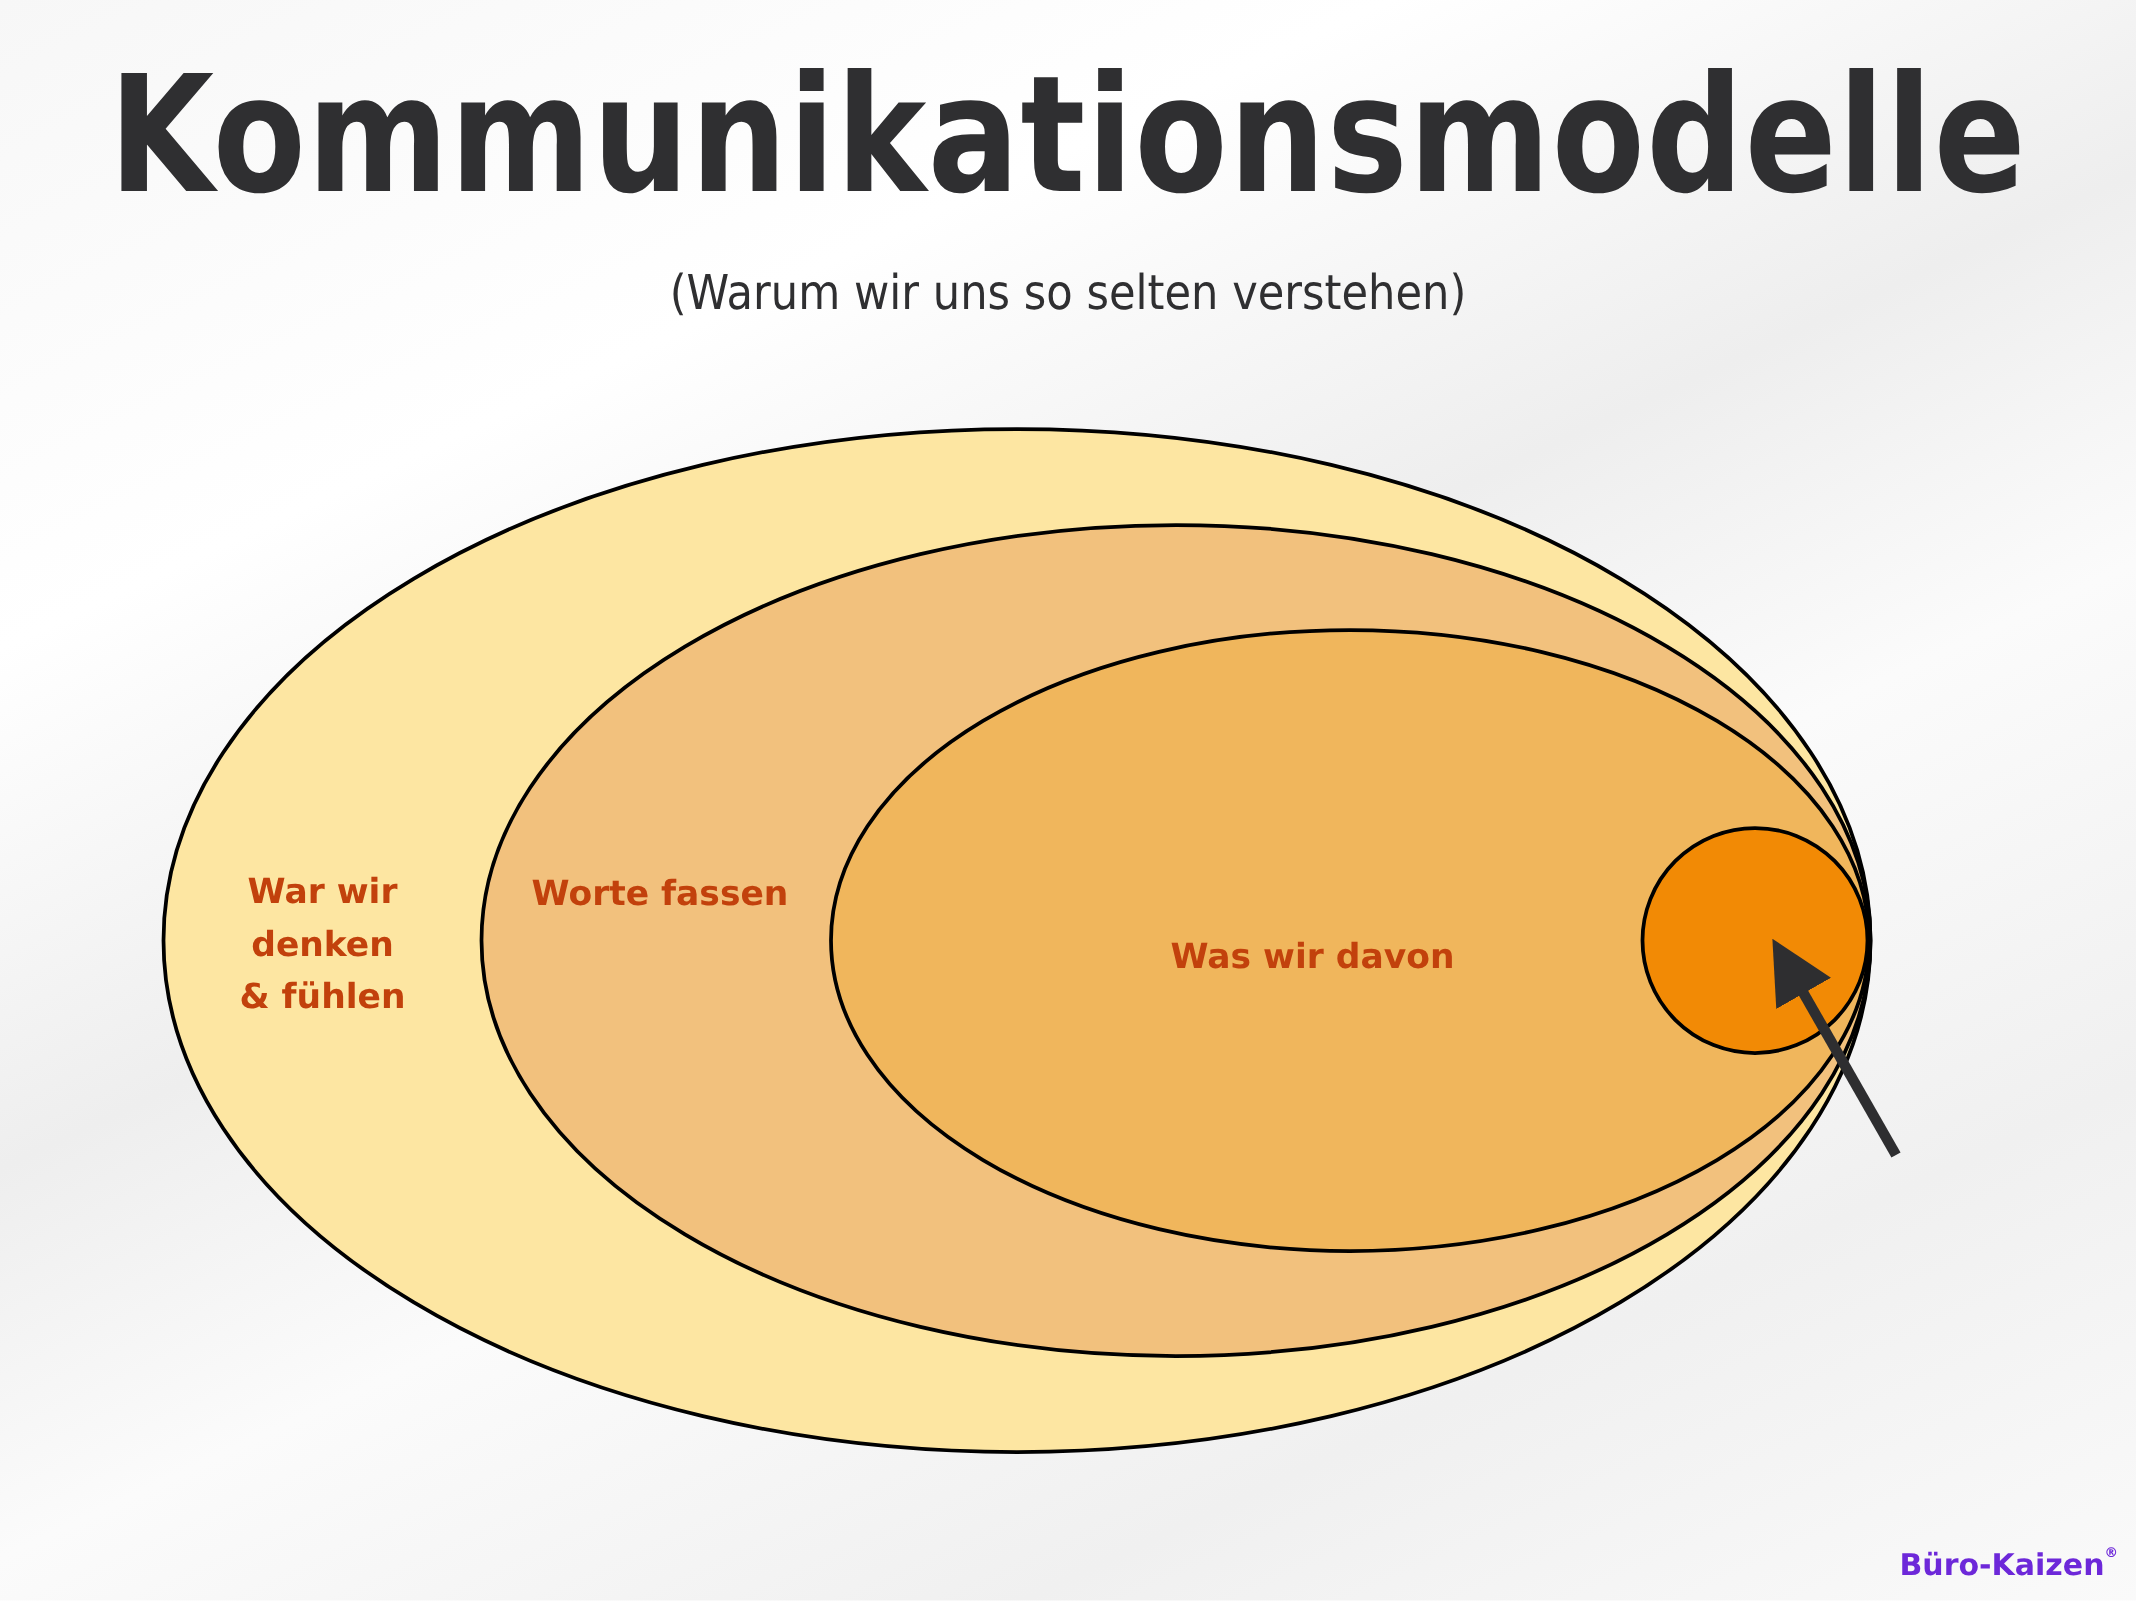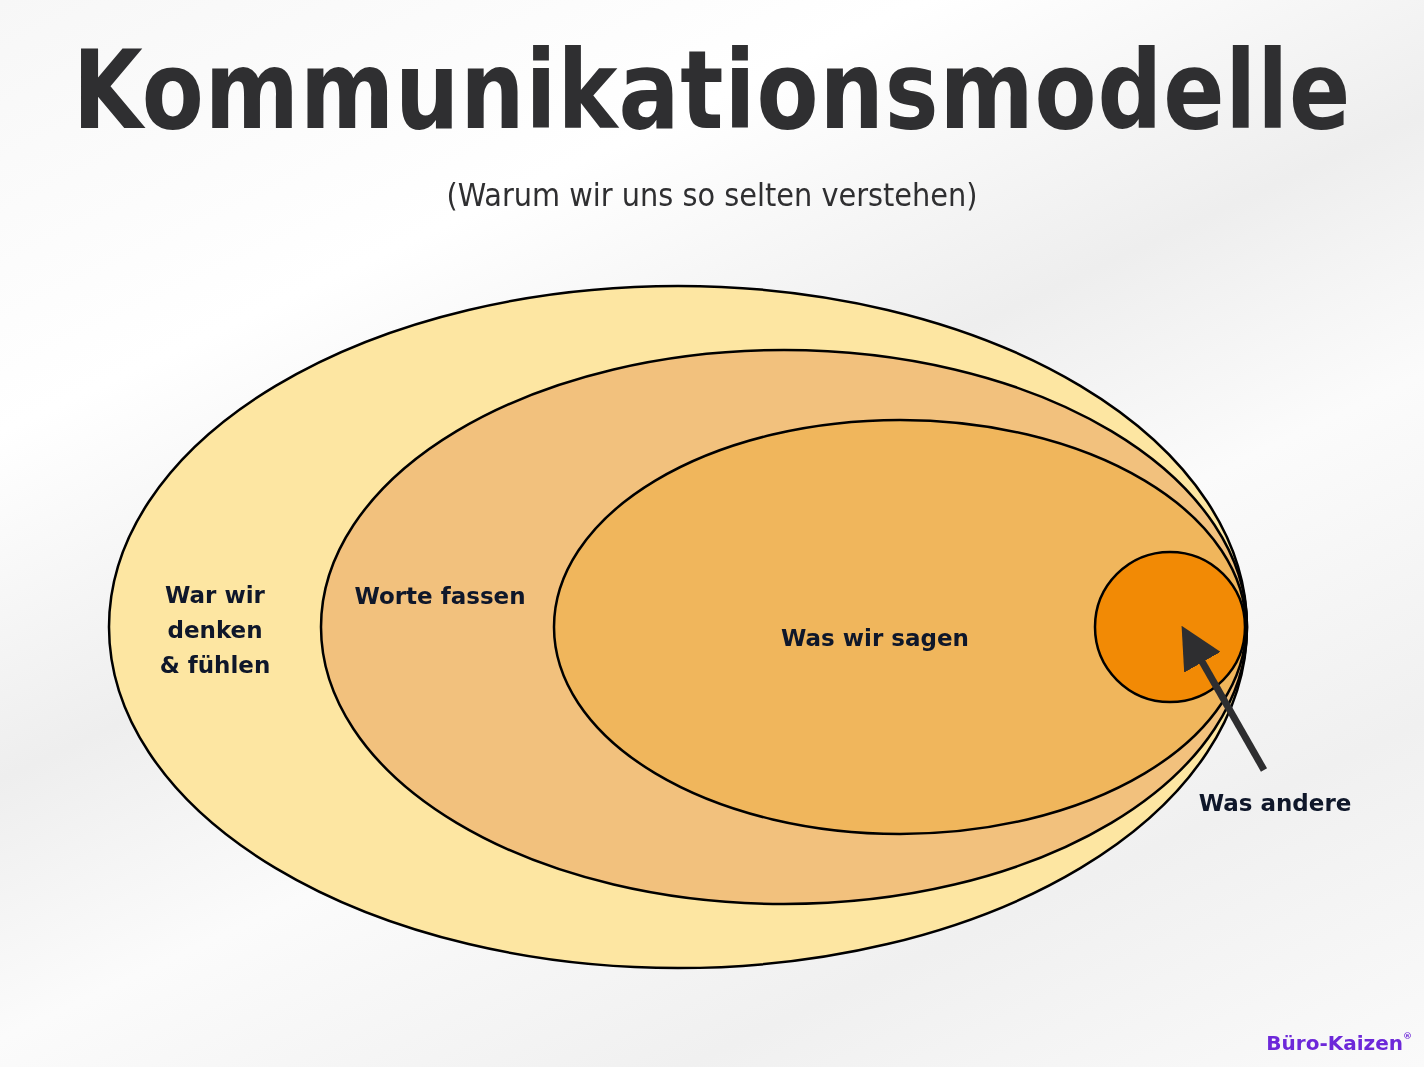--- a/index.html
+++ b/index.html
@@ -17,21 +17,21 @@
     color:#2f2f31;
   }
   .subtitle {
     position:absolute; left:0; top:176px; width:1424px; text-align:center;
     font-size:32px; color:#2f2f31;
     transform: scaleX(0.9);
   }
   svg.diagram { position:absolute; left:0; top:0; }
   .lbl {
     position:absolute; text-align:center; font-weight:bold; font-size:23px;
-    line-height:35px; color:#0f172a;
+    line-height:35px; color:#c2410c;
   }
   .brand {
     position:absolute; right:12px; bottom:12px; font-weight:bold; font-size:20px; color:#6d28d9;
   }
   .brand sup { font-size:9px; vertical-align:top; }
 </style>
 </head>
 <body>
 
 <div class="title">Kommunikationsmodelle</div>
@@ -52,19 +52,18 @@
 
 <div class="lbl" style="left:140px; top:578px; width:150px;">
   <div>War wir</div>
   <div>denken</div>
   <div>&amp; fühlen</div>
 </div>
 <div class="lbl" style="left:340px; top:579px; width:200px;">
   <div>Worte fassen</div>
 </div>
 <div class="lbl" style="left:740px; top:621px; width:270px;">
-  <div>Was wir sagen</div>
+  <div>Was wir davon</div>
 </div>
 <div class="lbl" style="left:1165px; top:786px; width:220px;">
-  <div>Was andere</div>
 </div>
 
 <div class="brand"><span>Büro-Kaizen</span><sup>®</sup></div>
 
 </body></html>

